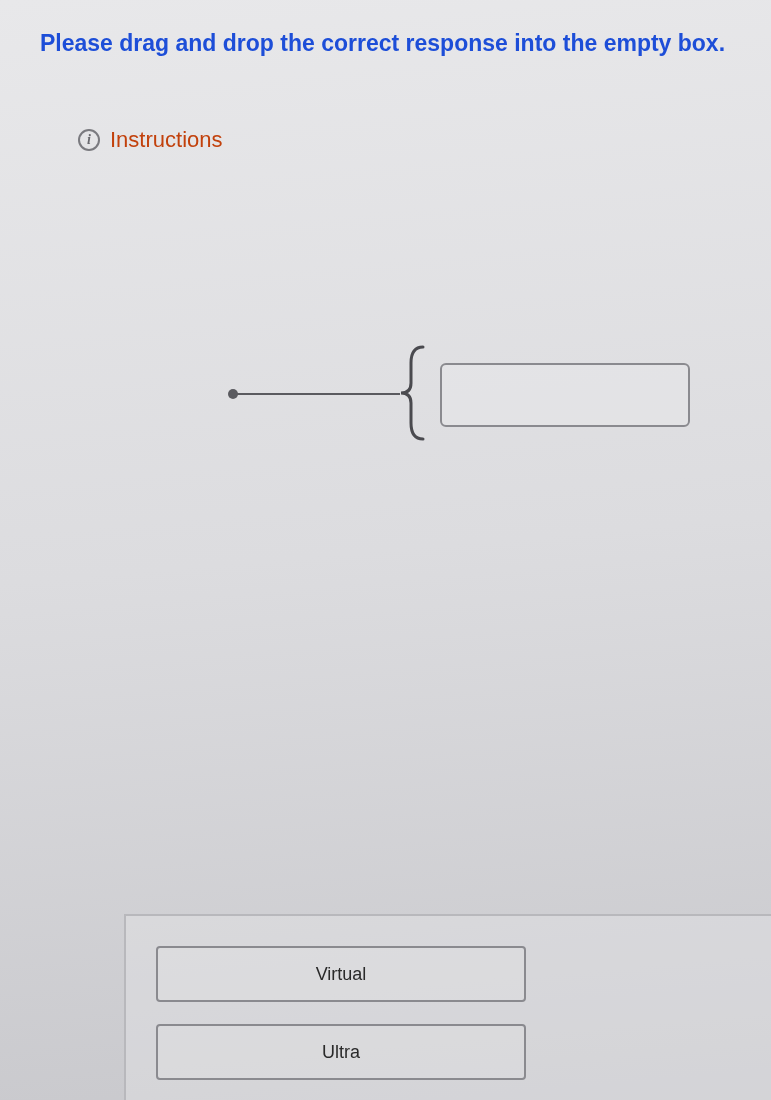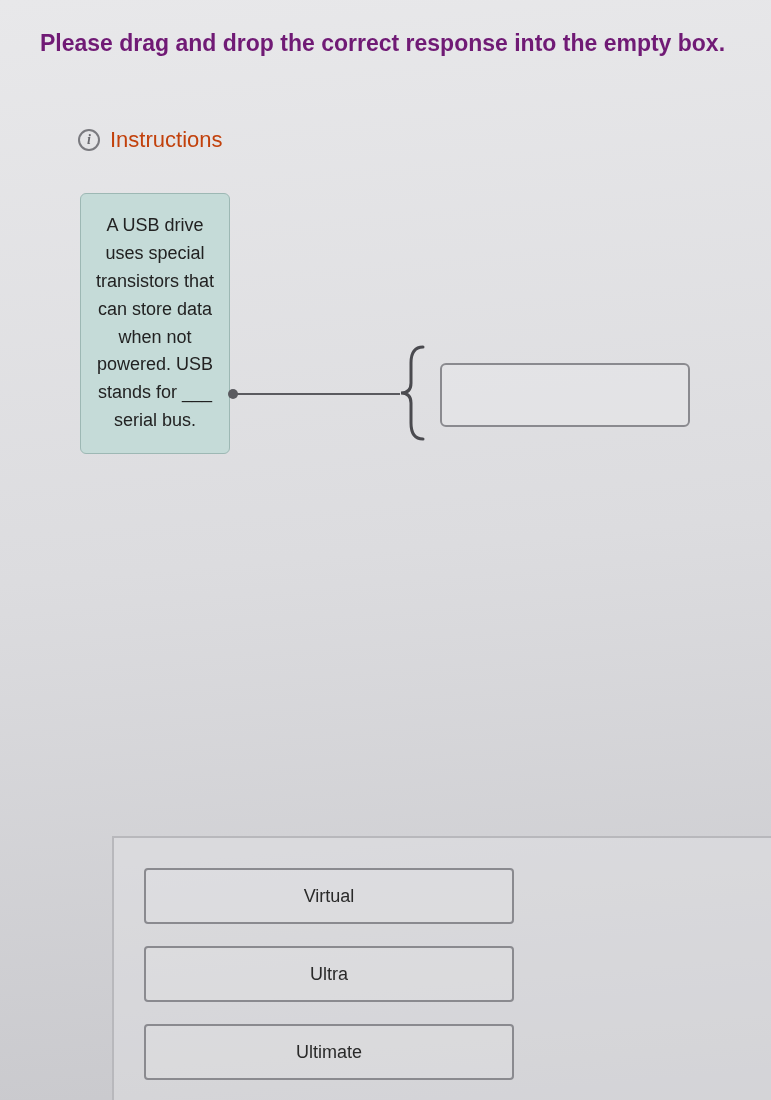--- a/index.html
+++ b/index.html
@@ -12,21 +12,21 @@
       height: 1100px;
       background: linear-gradient(175deg, #e8e8ea 0%, #dcdcdf 50%, #c8c8cc 100%);
       font-family: Arial, Helvetica, sans-serif;
       color: #3a3a3a;
       overflow: hidden;
       position: relative;
     }
     .page-title {
       font-size: 23px;
       font-weight: bold;
-      color: #701a75;
+      color: #1d4ed8;
       padding: 30px 20px 10px 40px;
     }
     .instructions-row {
       display: flex;
       align-items: center;
       gap: 10px;
       padding: 60px 0 0 78px;
     }
     .info-icon {
       width: 22px;
@@ -95,21 +95,21 @@
       left: 440px;
       top: 170px;
       width: 250px;
       height: 64px;
       border: 2px solid #8a8a8f;
       border-radius: 6px;
       background: rgba(255,255,255,0.15);
     }
     .options-panel {
       position: absolute;
-      left: 112px;
+      left: 124px;
       right: 0;
       bottom: 0;
       border-top: 2px solid #b8b8bc;
       border-left: 2px solid #b8b8bc;
       padding: 30px 20px 20px 30px;
       background: rgba(230,230,233,0.4);
     }
     .option-chip {
       width: 370px;
       height: 56px;
@@ -132,30 +132,28 @@
 <body>
 
 <div class="page-title">Please drag and drop the correct response into the empty box.</div>
 
 <div class="instructions-row">
   <span class="info-icon">i</span>
   <span class="instructions-label">Instructions</span>
 </div>
 
 <div class="question-area">
-  <div class="prompt-card">A USB drive uses special transistors that can store data when not powered. USB stands for ___ serial bus.</div>
 
   <div class="connector"></div>
 
   <div class="brace">
     <svg width="40" height="100" viewBox="0 0 40 100">
       <path d="M 28 4 Q 16 4 16 20 L 16 40 Q 16 50 6 50 Q 16 50 16 60 L 16 80 Q 16 96 28 96" fill="none" stroke="#4a4a4f" stroke-width="3" stroke-linecap="round"></path>
     </svg>
   </div>
 
   <div class="drop-target"></div>
 </div>
 
 <div class="options-panel">
   <div class="option-chip">Virtual</div>
   <div class="option-chip">Ultra</div>
-  <div class="option-chip">Ultimate</div>
 </div>
 
 </body></html>

